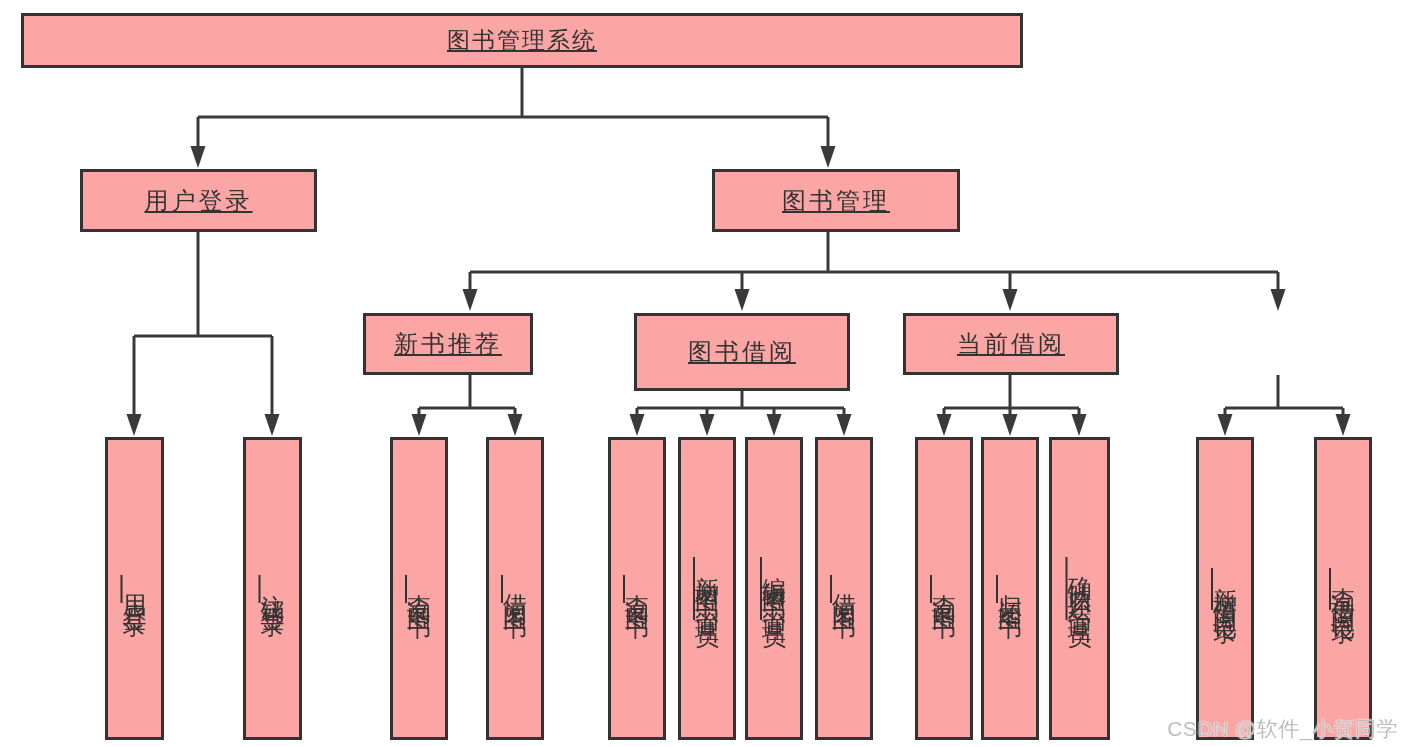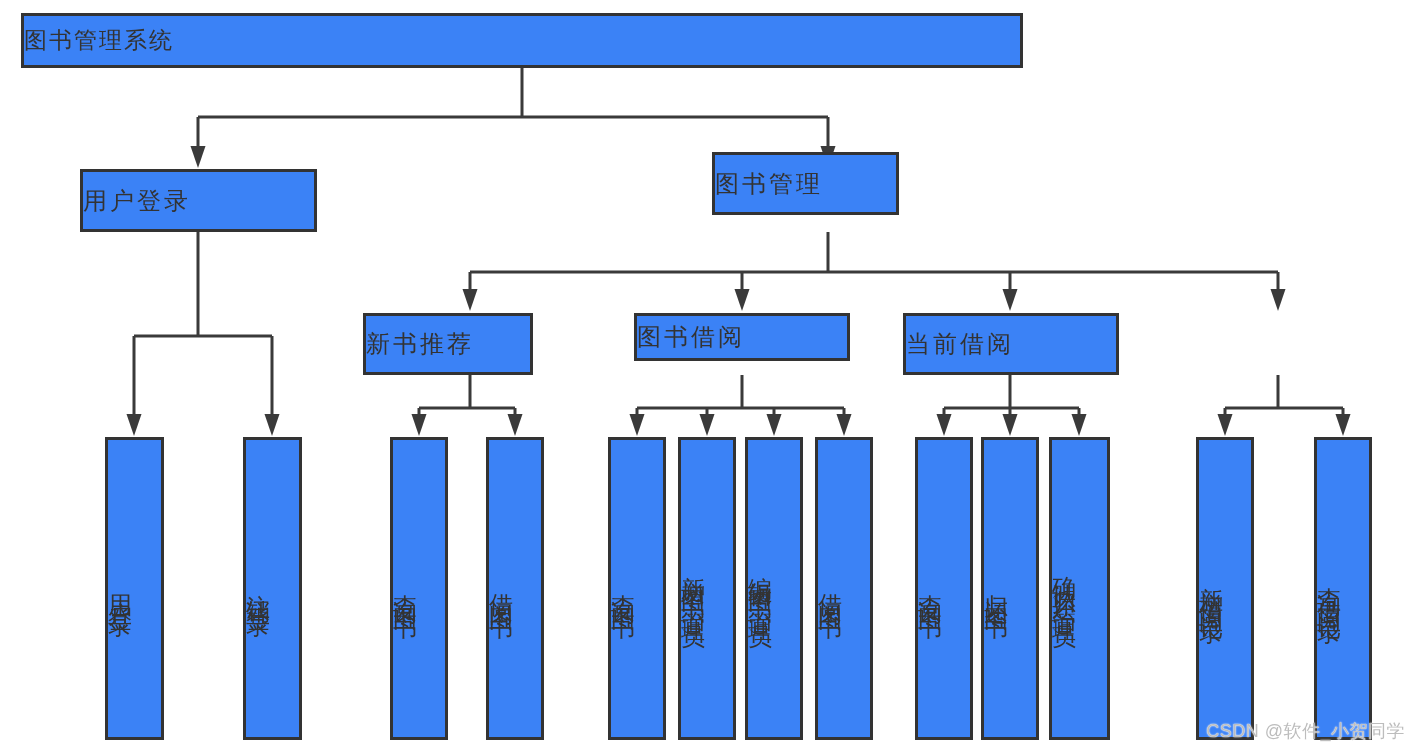--- a/index.html
+++ b/index.html
@@ -15,43 +15,45 @@
     position: absolute;
     left: 0; top: 0;
     width: 1405px; height: 747px;
     z-index: 1;
   }
   .cline  { stroke: var(--line, #3a3a3a); stroke-width: 3; fill: none; }
   .carrow { fill: var(--line, #3a3a3a); stroke: none; }
   .node {
     position: absolute;
     box-sizing: border-box;
-    background: #3b82f6;
+    background: #fca5a5;
     border: 3px solid var(--box_border, #333333);
     display: flex;
     align-items: center;
+    justify-content: center;
     color: var(--text, #333333);
     z-index: 2;
+    text-decoration: underline;
   }
   .hbox { font-size: 24px; letter-spacing: 3px; }
   .root-box { font-size: 23px; letter-spacing: 2px; }
   .vtext {
     writing-mode: vertical-rl;
     text-orientation: mixed;
     font-size: 24px;
     letter-spacing: 7px;
     line-height: 1;
     white-space: nowrap;
   }
   .watermark {
     position: absolute;
-    right: 0;
+    right: 7px;
     bottom: 4px;
     z-index: 5;
-    font-size: 18px;
+    font-size: 21px;
     letter-spacing: 0.5px;
     color: var(--watermark, #bdbdbd);
     text-shadow: 0 0 2px #ffffff, 0 0 1px #ffffff;
   }
 </style>
 </head>
 <body>
 
 <div class="canvas">
 
@@ -91,28 +93,28 @@
     <polygon class="carrow" points="1335.5,414 1350.5,414 1343,436"></polygon>
   </svg>
 
   <div class="node hbox root-box" style="left:21px; top:13px; width:1002px; height:55px;">
     <span>图书管理系统</span>
   </div>
 
   <div class="node hbox" style="left:80px; top:169px; width:237px; height:63px;">
     <span>用户登录</span>
   </div>
-  <div class="node hbox" style="left:712px; top:152px; width:187px; height:63px;">
+  <div class="node hbox" style="left:712px; top:169px; width:248px; height:63px;">
     <span>图书管理</span>
   </div>
 
   <div class="node hbox" style="left:363px; top:313px; width:170px; height:62px;">
     <span>新书推荐</span>
   </div>
-  <div class="node hbox" style="left:634px; top:313px; width:216px; height:48px;">
+  <div class="node hbox" style="left:634px; top:313px; width:216px; height:78px;">
     <span>图书借阅</span>
   </div>
   <div class="node hbox" style="left:903px; top:313px; width:216px; height:62px;">
     <span>当前借阅</span>
   </div>
 
   <div class="node" style="left:105px; top:437px; width:59px; height:303px;">
     <span class="vtext">用户登录</span>
   </div>
   <div class="node" style="left:243px; top:437px; width:59px; height:303px;">

